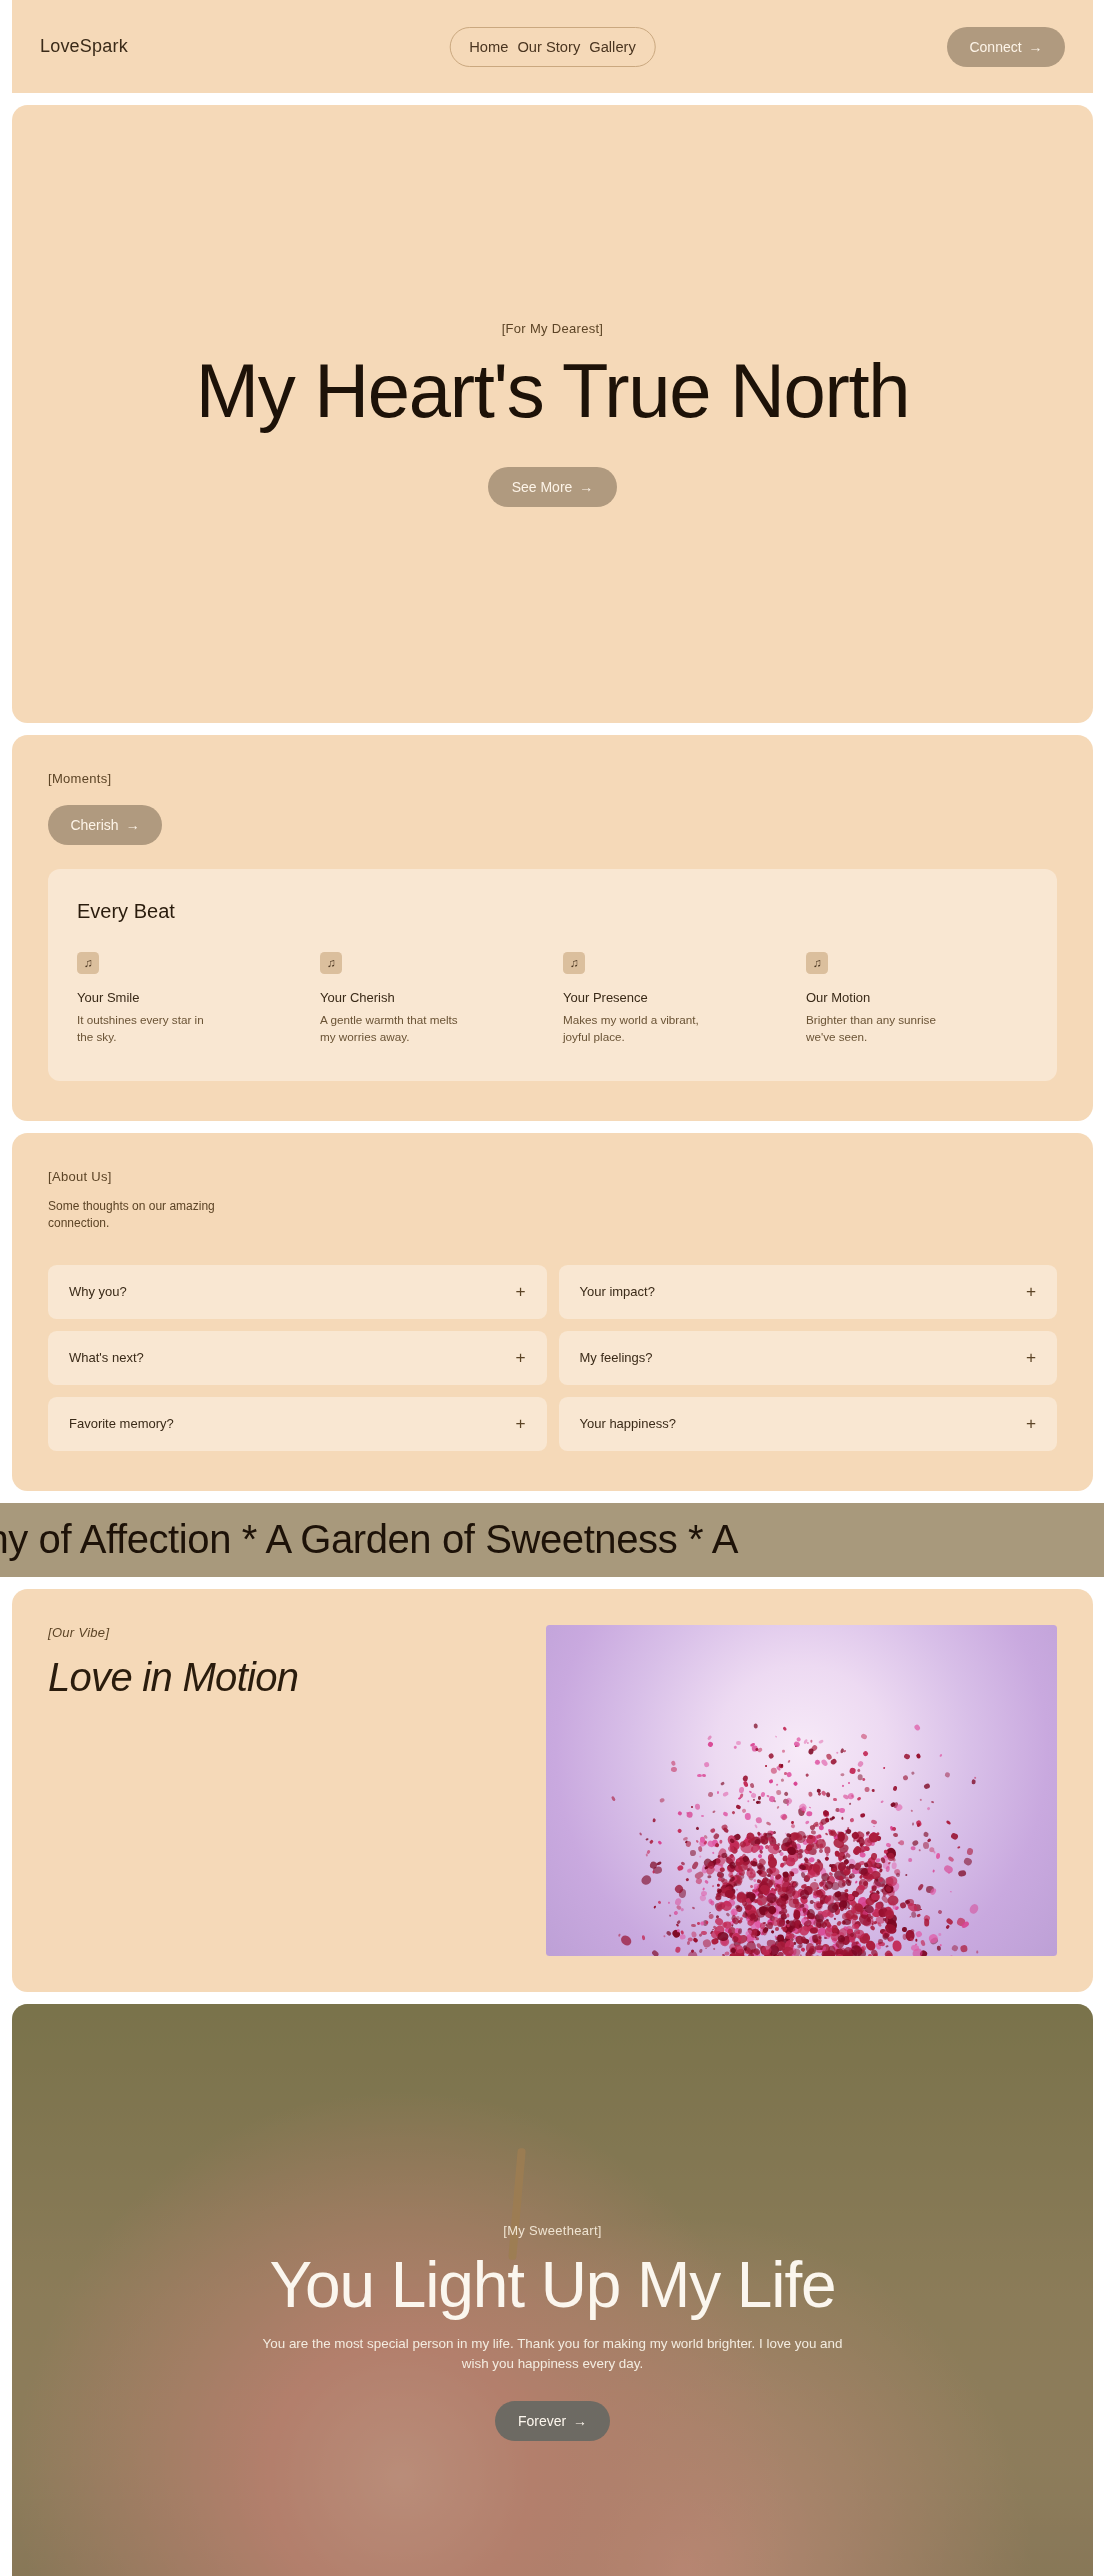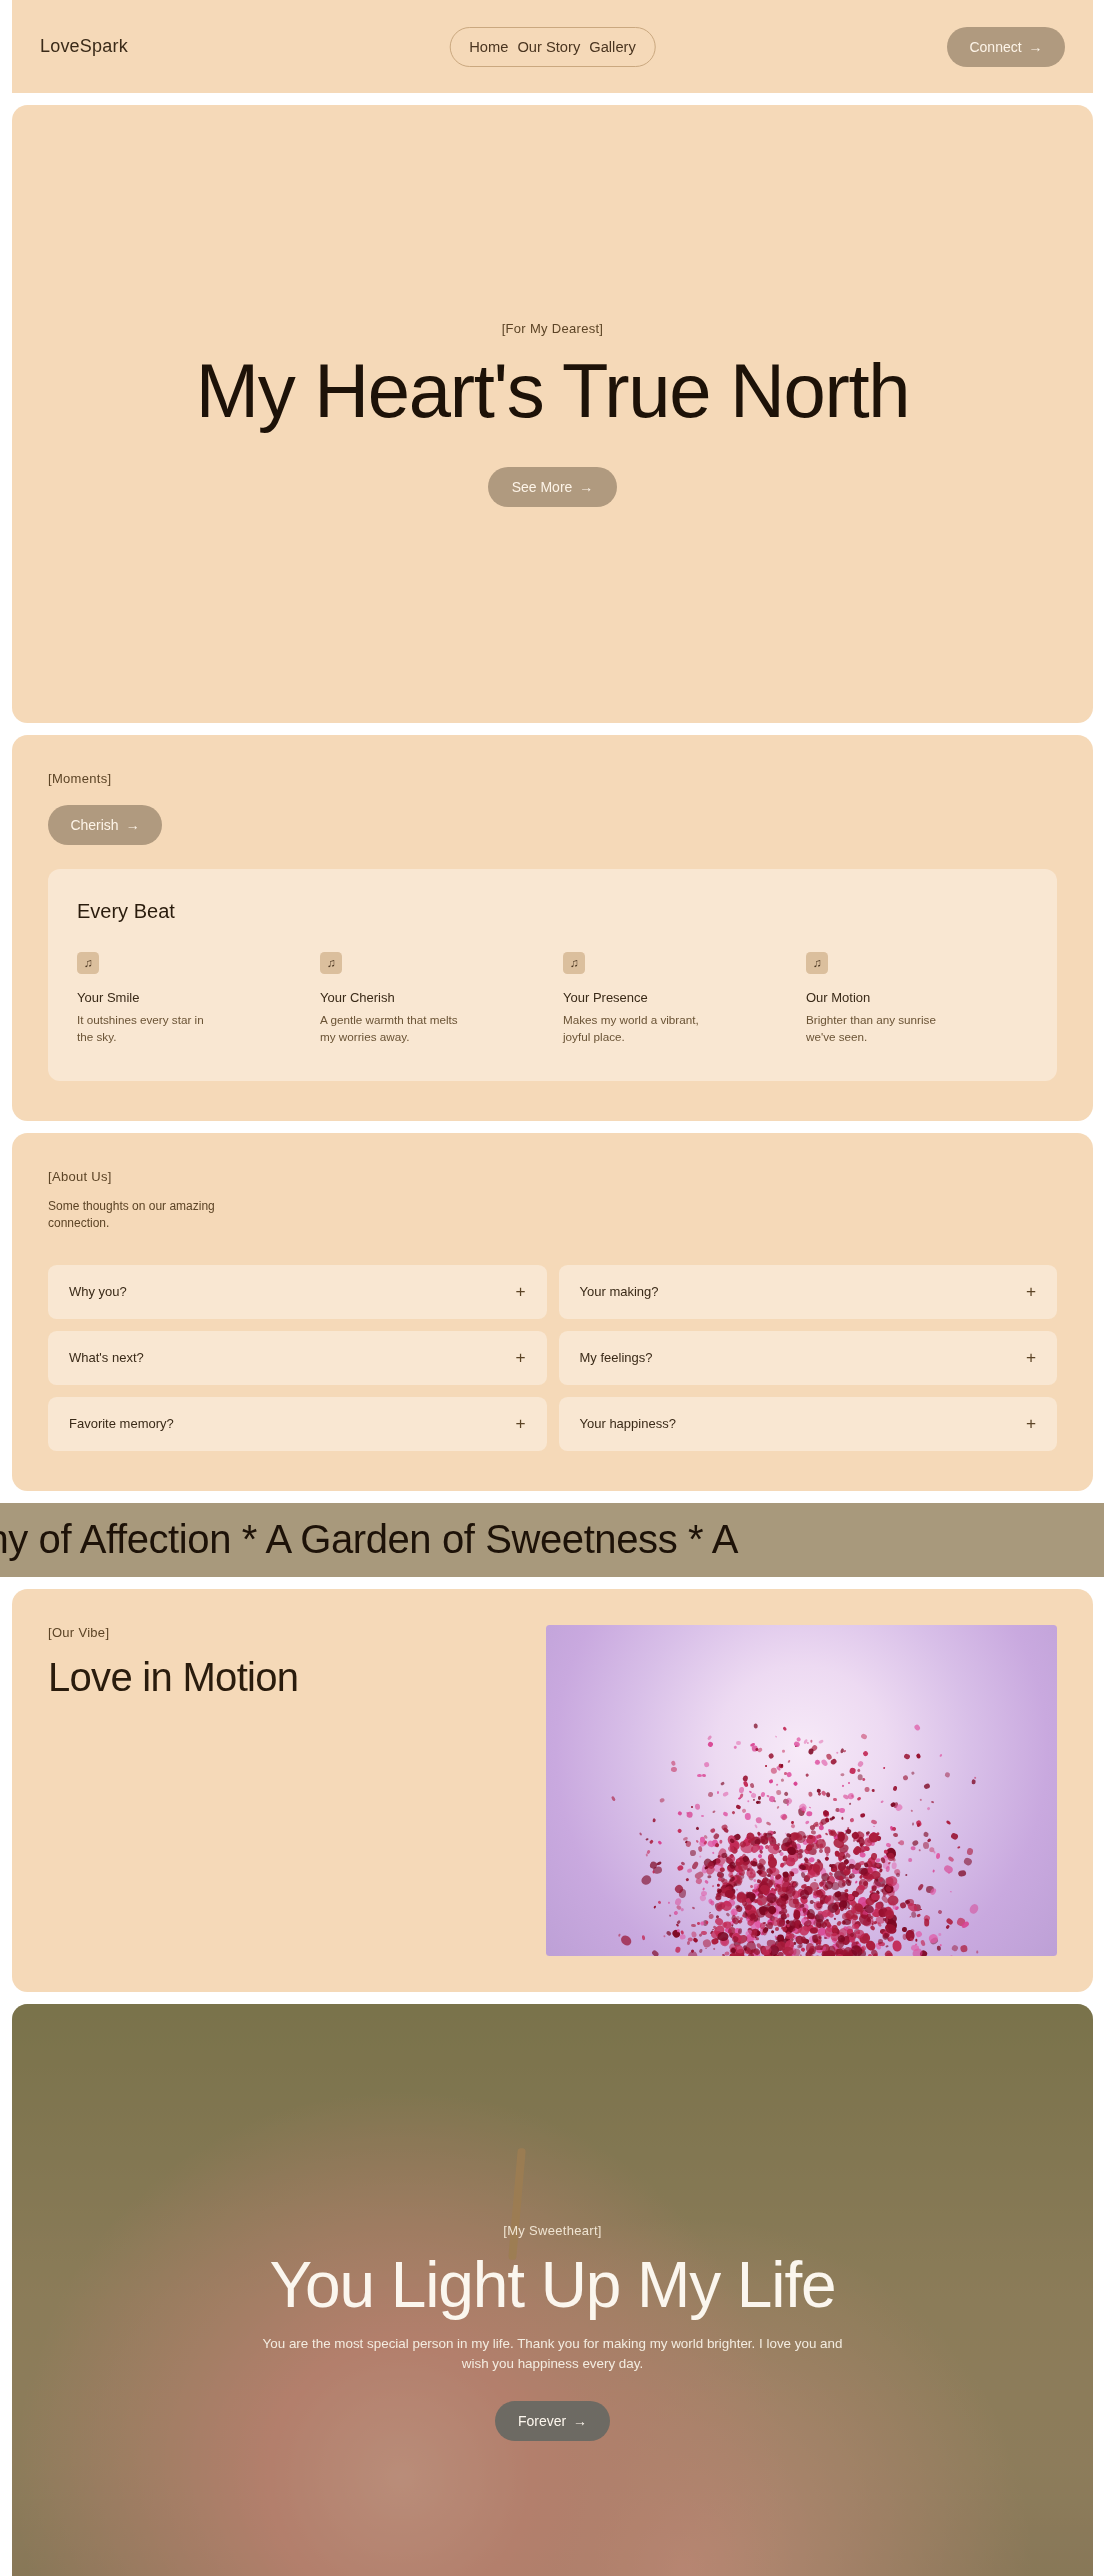--- a/index.html
+++ b/index.html
@@ -209,20 +209,21 @@
     letter-spacing: -0.4px;
     margin-left: -112px;
   }
 
   
   .vibe {
     padding: 36px;
     display: flex;
     gap: 26px;
     min-height: 337px;
+    font-style: italic;
   }
   .vibe-left { flex: 1; }
   .vibe .eyebrow { margin-bottom: 15.5px; }
   .vibe h2 {
     font-size: 40px;
     font-weight: 400;
     color: #2a1c0d;
     letter-spacing: -0.7px;
   }
   .vibe-media {
@@ -360,21 +361,21 @@
   <div class="eyebrow">[About Us]</div>
   <div class="faq-head">
     <div class="faq-note">Some thoughts on our amazing connection.</div>
   </div>
   <div class="faq-grid">
     <div class="faq-item">
       <span class="q">Why you?</span>
       <span class="plus">+</span>
     </div>
     <div class="faq-item">
-      <span class="q">Your making?</span>
+      <span class="q">Your impact?</span>
       <span class="plus">+</span>
     </div>
     <div class="faq-item">
       <span class="q">What's next?</span>
       <span class="plus">+</span>
     </div>
     <div class="faq-item">
       <span class="q">My feelings?</span>
       <span class="plus">+</span>
     </div>

